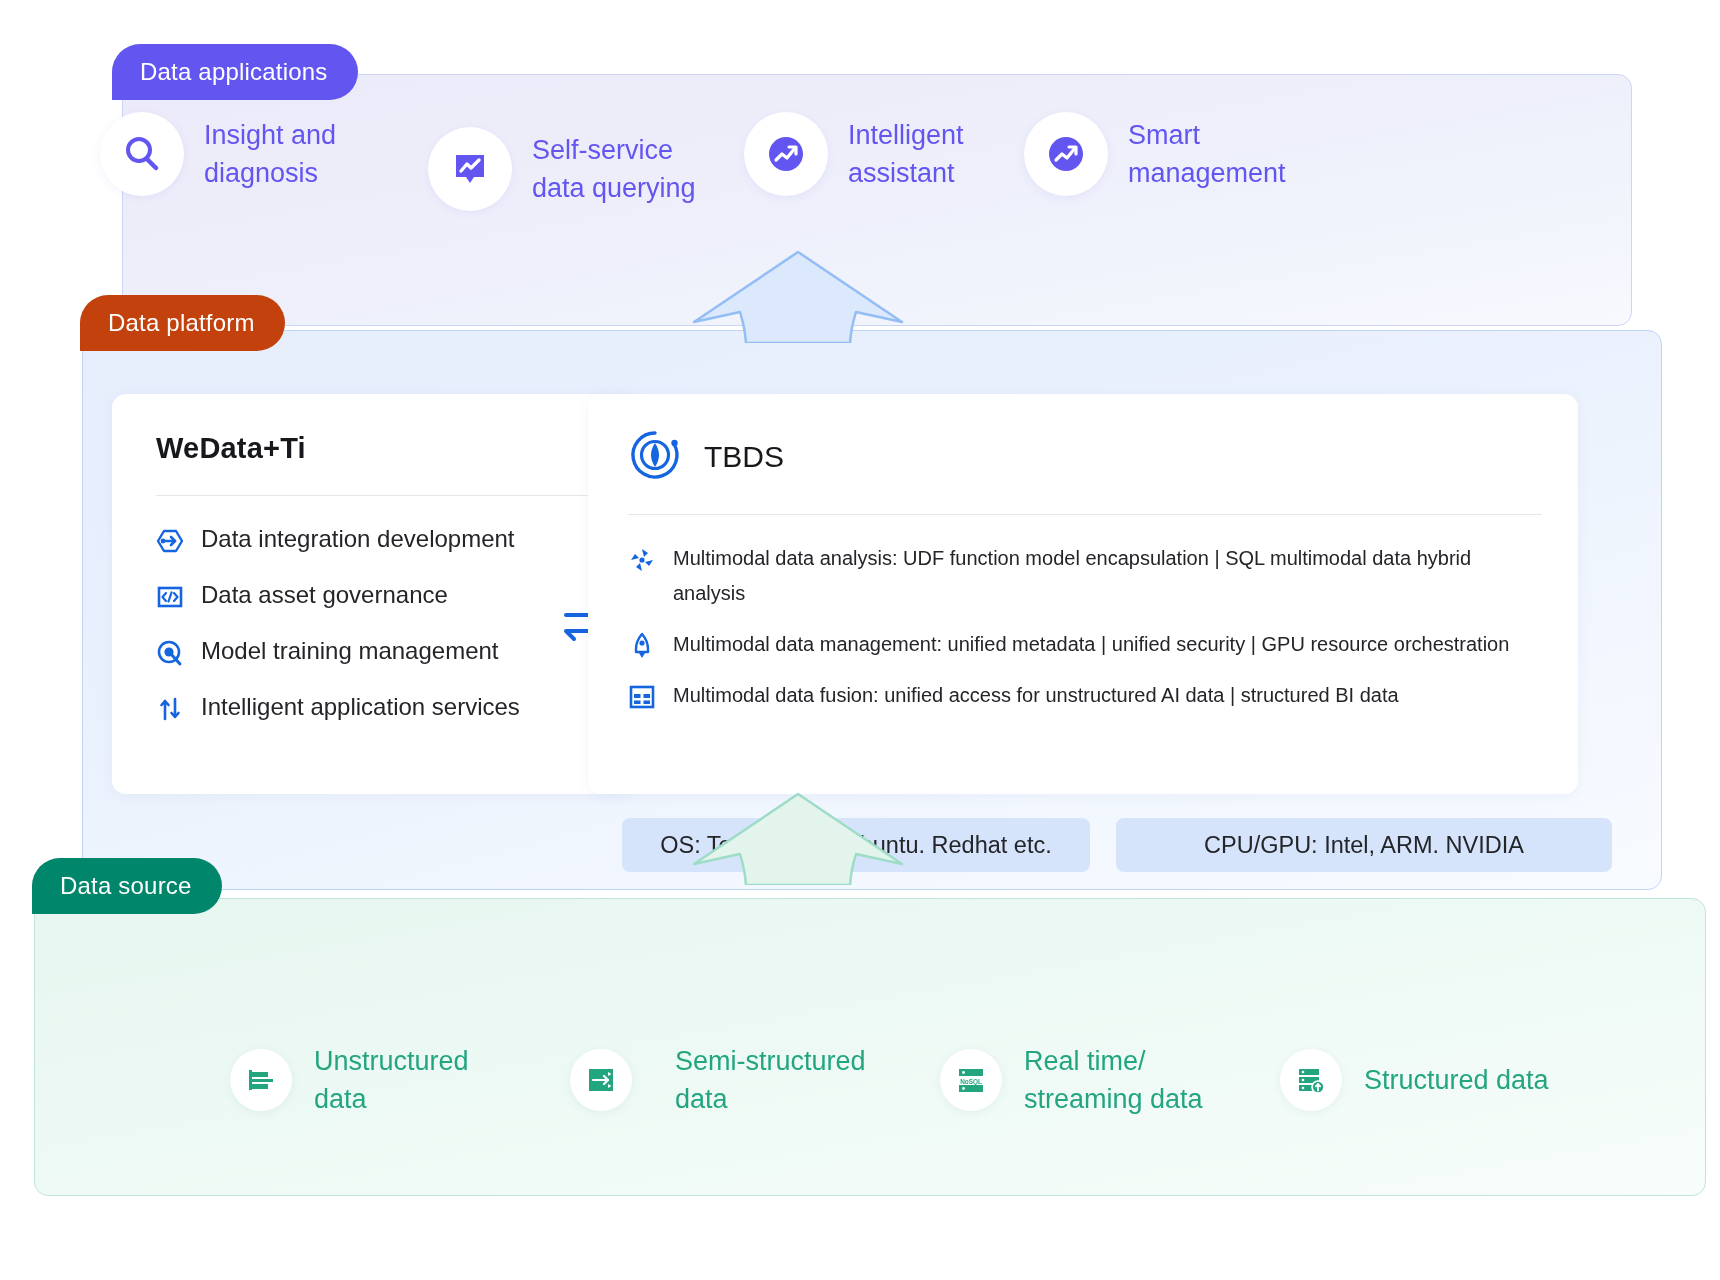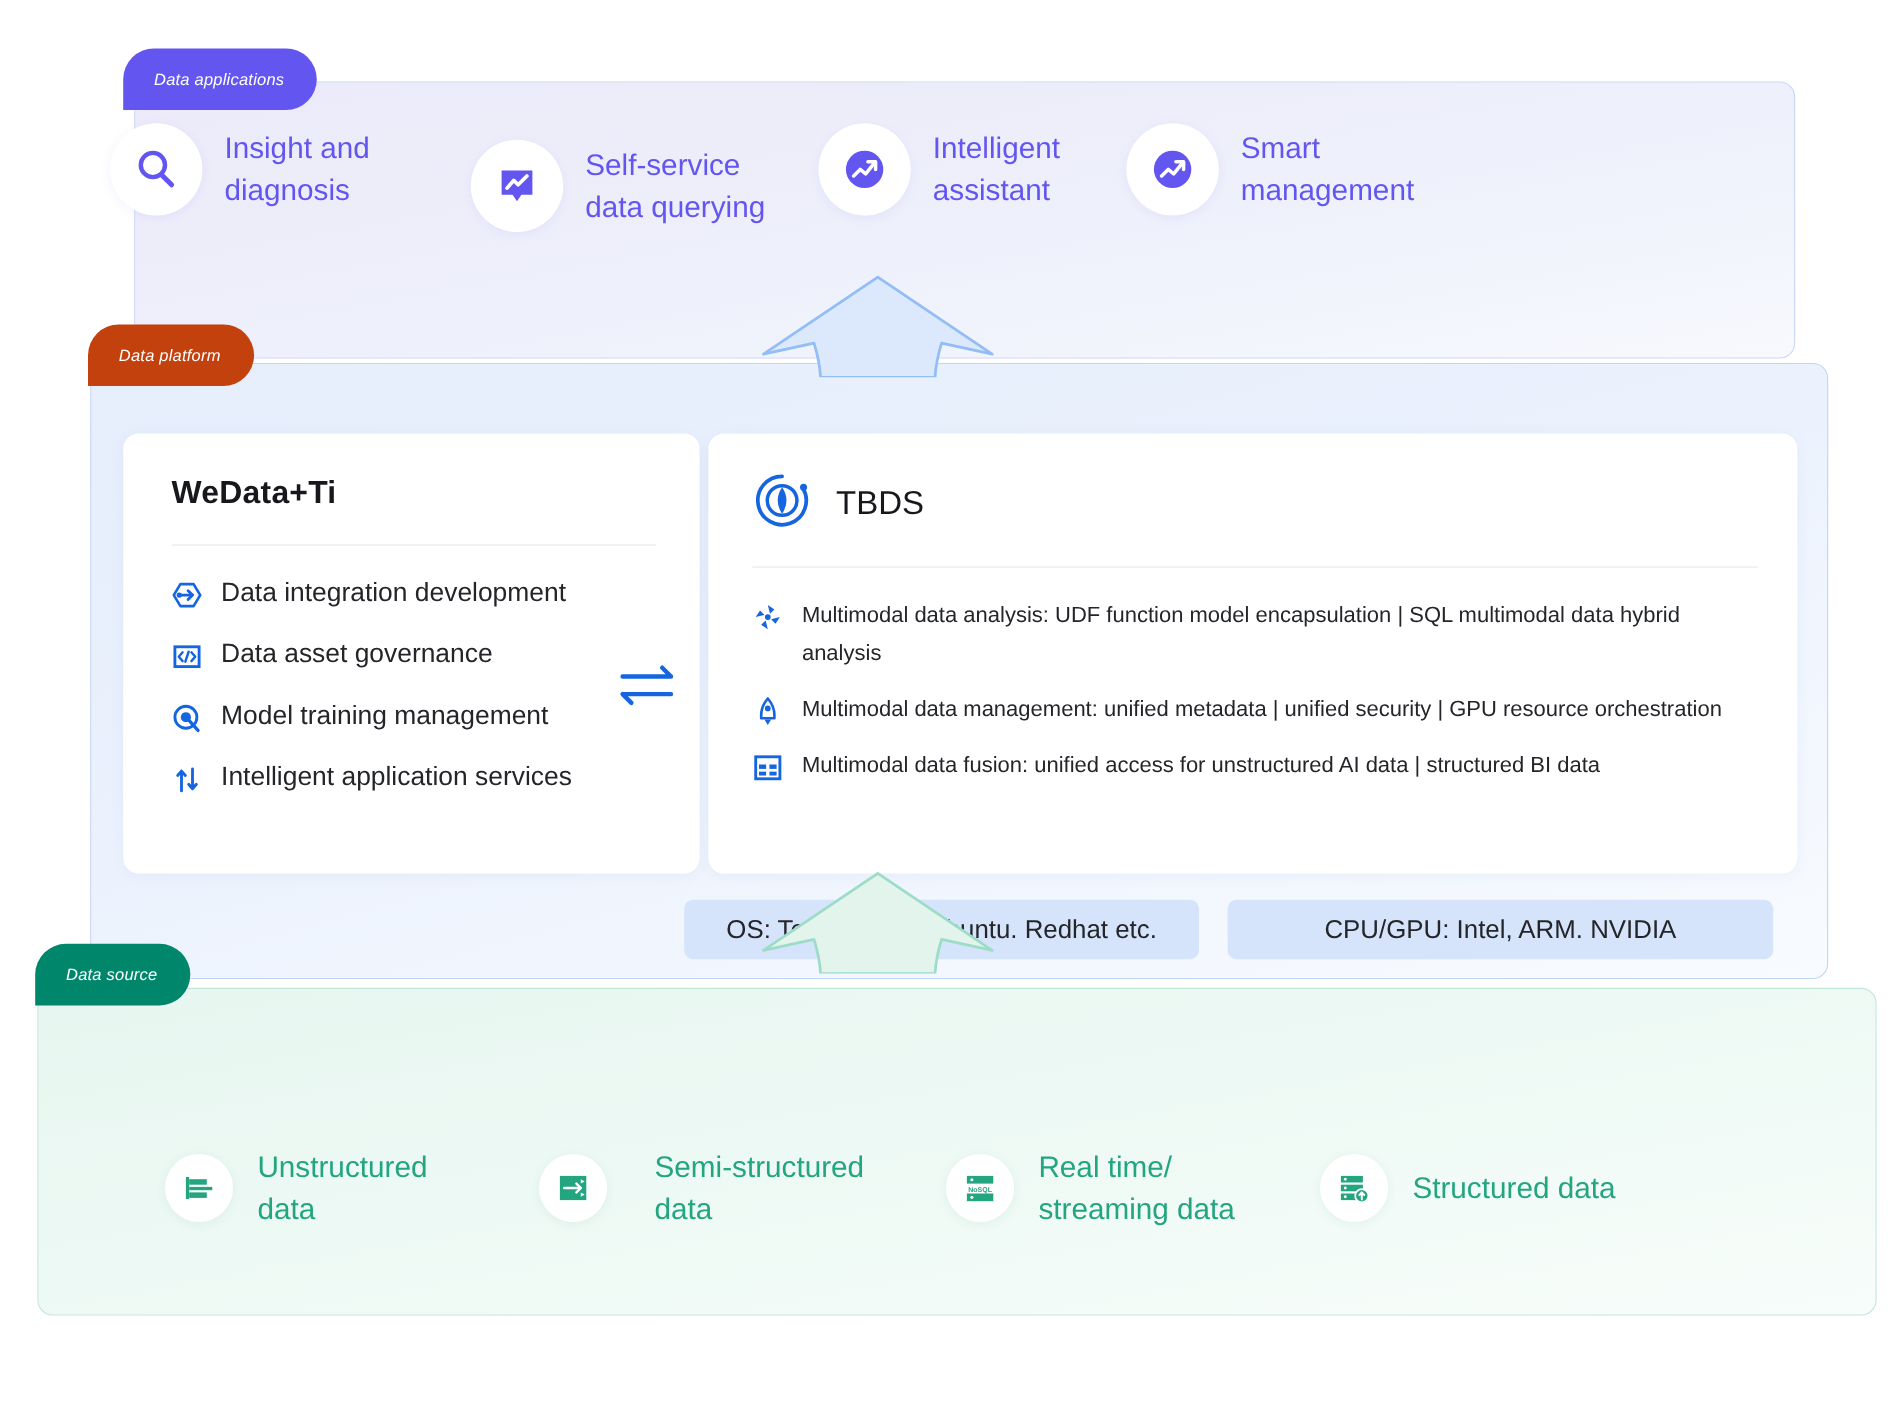--- a/index.html
+++ b/index.html
@@ -12,25 +12,24 @@
   .canvas { position: relative; width: 1720px; height: 1280px; }
 
   
   .badge {
     position: absolute;
     height: 56px;
     display: flex; align-items: center;
     padding: 0 30px 0 28px;
     border-radius: 28px 28px 28px 0;
     color: #fff;
-    font-size: 15px;
+    font-size: 24px;
     letter-spacing: .2px;
     z-index: 40;
     white-space: nowrap;
-    font-style: italic;
   }
   .badge.apps     { background: #6355f0; }
   .badge.platform { background: #c2410c; }
   .badge.source   { background: #00866b; }
 
   
   .apps-panel {
     position: absolute;
     left: 122px; top: 74px;
     width: 1510px; height: 252px;
@@ -88,21 +87,21 @@
   .feat {
     display: flex; gap: 17px;
     margin-bottom: 22px;
     align-items: center;
   }
   .feat-ico { flex: 0 0 28px; width: 28px; height: 28px; margin-top: 4px; }
   .feat-txt { font-size: 24px; line-height: 34px; color: #232529; }
 
   .tbds-card {
     position: absolute;
-    left: 644px; top: 394px;
+    left: 588px; top: 394px;
     width: 990px; height: 400px;
     background: #fff;
     border-radius: 14px;
     box-shadow: 0 2px 14px rgba(40,80,160,.05);
     padding: 34px 36px 0 40px;
   }
   .tbds-head { display: flex; align-items: center; gap: 22px; }
   .tbds-title { font-size: 30px; color: #16181c; font-weight: 400; }
   .tbds-rule { height: 1px; background: #e4e7ec; margin-top: 28px; }
   .tbds-list { margin-top: 26px; }
@@ -130,21 +129,21 @@
     left: 34px; top: 898px;
     width: 1672px; height: 298px;
     border-radius: 14px;
     border: 1px solid #bfe6d8;
     background: linear-gradient(170deg, #e7f6f0 0%, #edf9f4 45%, #f7fdfa 100%);
   }
   .src-row {
     position: absolute;
     left: 150px; top: 1042px;
     width: 1450px;
-    display: flex; align-items: center;
+    display: flex; align-items: center; justify-content: flex-end;
   }
   .src-item { display: flex; align-items: center; gap: 22px; }
   .src-item.s0 { width: 340px; }
   .src-item.s1 { width: 370px; gap: 43px; }
   .src-item.s2 { width: 320px; }
   .src-item.s3 { width: 340px; }
   .src-ico {
     width: 62px; height: 62px; flex: 0 0 62px;
     border-radius: 50%;
     background: #fff;

